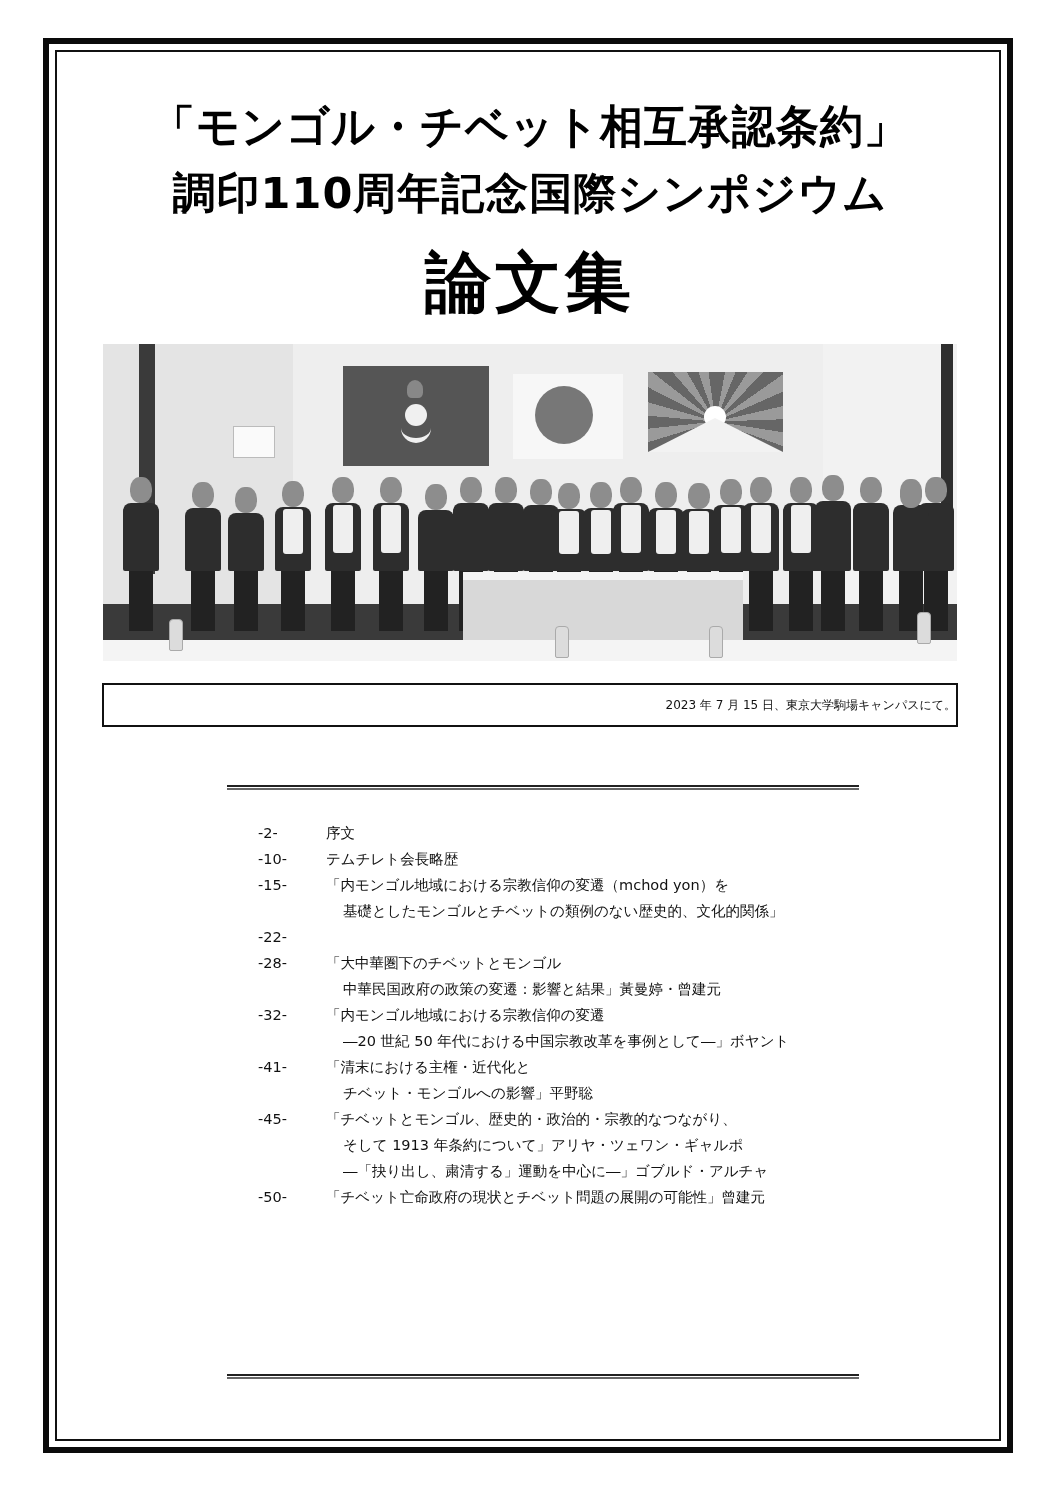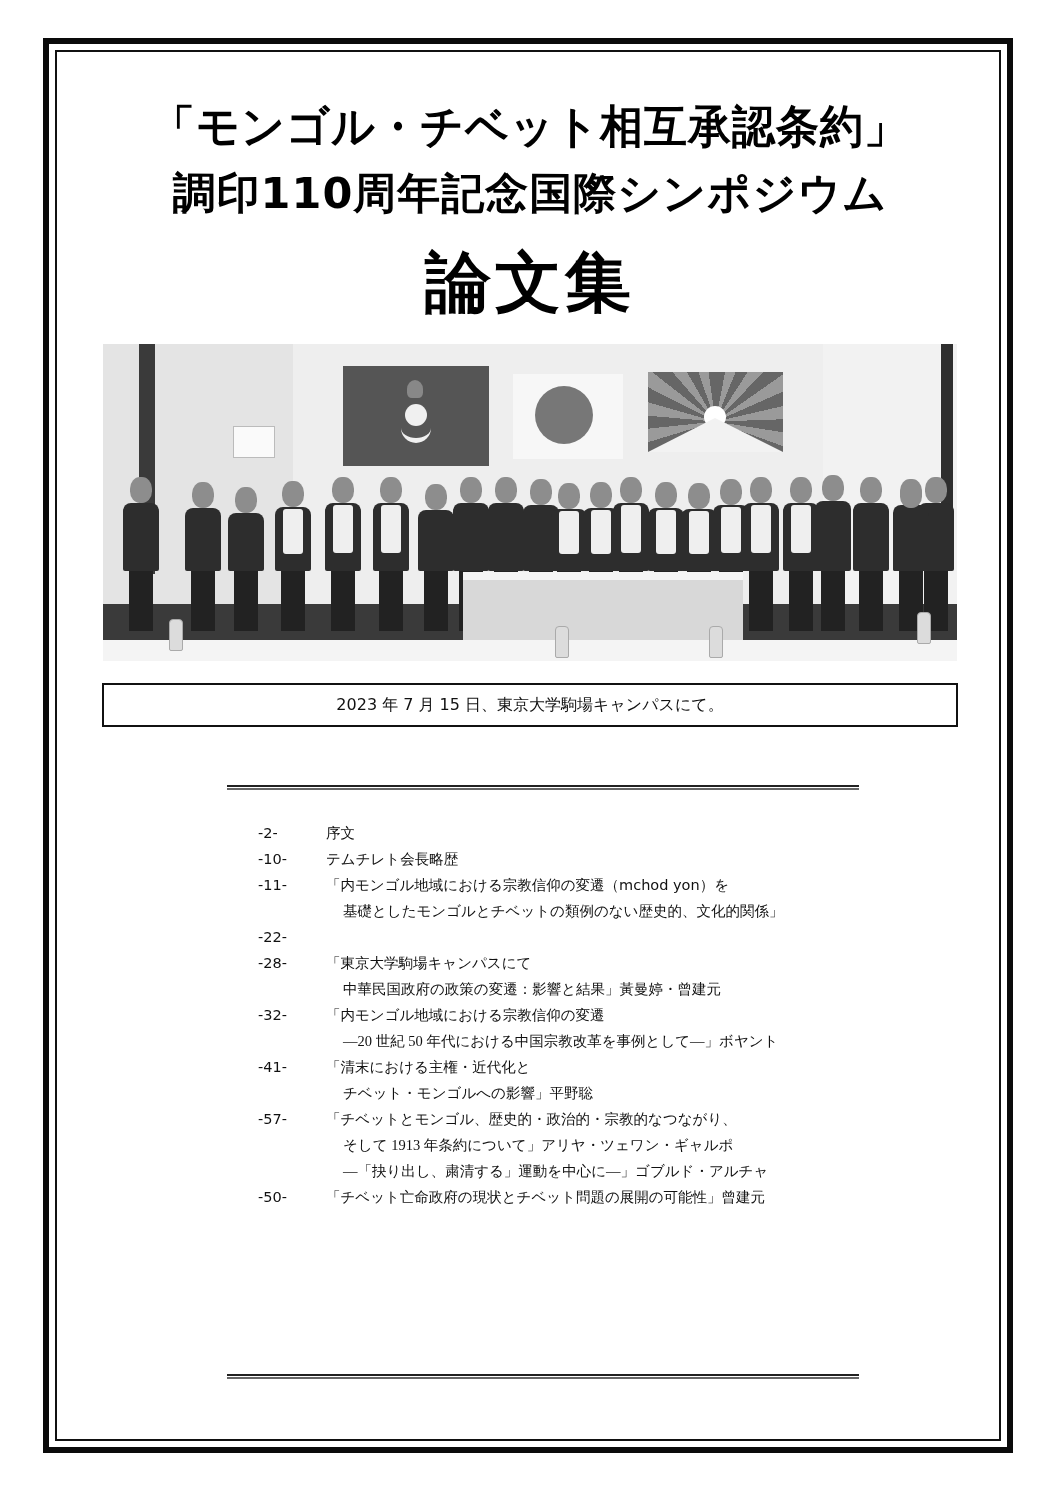--- a/index.html
+++ b/index.html
@@ -45,33 +45,33 @@
   .person { position: absolute; bottom: 30px; }
   .person .head { width: 22px; height: 26px; background: #8d8d8d; border-radius: 45%; margin: 0 auto; }
   .person .body { width: 36px; background: #2d2d2d; border-radius: 8px 8px 2px 2px; margin: 0 auto; position: relative; }
   .person .scarf { position: absolute; left: 8px; top: 2px; width: 20px; height: 70%; background: #efefef; border-radius: 3px; }
   .person .legs { width: 24px; height: 60px; background: #222; margin: 0 auto; }
 
   .bottle { position: absolute; width: 12px; height: 30px; background: #dcdcdc; border-radius: 4px 4px 2px 2px; border: 1px solid #aaa; }
 
   
   .caption { position: absolute; left: 102px; top: 683px; width: 852px; height: 40px;
-             border: 2px solid #111; text-align: center; line-height: 40px;
-             font-size: 16px; color: #111; font-family: "DejaVu Sans", sans-serif; }
+             border: 2px solid #111; text-align: right; line-height: 40px;
+             font-size: 12px; color: #111; font-family: "DejaVu Sans", sans-serif; }
 
   .rule { position: absolute; left: 227px; width: 632px; height: 5px;
           border-top: 2px solid #222; border-bottom: 2px solid #666; box-sizing: border-box; }
   .rule-top { top: 785px; }
   .rule-bot { top: 1374px; }
 
   .toc { position: absolute; left: 258px; top: 820px; width: 620px; }
   .toc-row { position: relative; height: 26px; line-height: 26px; font-size: 14.5px; color: #111; white-space: nowrap; }
   .toc-page { position: absolute; left: 0; width: 60px; }
   .toc-title { position: absolute; left: 68px; }
-  .toc-cont { position: absolute; left: 85px; font-family: Liberation Serif, serif; }
+  .toc-cont { position: absolute; left: 85px; }
   .toc-author-right { position: absolute; right: 82px; }
 </style>
 </head>
 <body>
 
 <div class="frame-outer"></div>
 <div class="frame-inner"></div>
 
 <div class="title t1">「モンゴル・チベット相互承認条約」</div>
 <div class="title t2">調印110周年記念国際シンポジウム</div>
@@ -254,52 +254,52 @@
 <div class="toc" id="toc">
     <div class="toc-row">
       <span class="toc-page">-2-</span>
       <span class="toc-title">序文</span>
     </div>
     <div class="toc-row">
       <span class="toc-page">-10-</span>
       <span class="toc-title">テムチレト会長略歴</span>
     </div>
     <div class="toc-row">
-      <span class="toc-page">-11-</span>
+      <span class="toc-page">-15-</span>
       <span class="toc-title">「内モンゴル地域における宗教信仰の変遷（mchod yon）を</span>
     </div>
     <div class="toc-row">
       <span class="toc-cont">基礎としたモンゴルとチベットの類例のない歴史的、文化的関係」</span>
     </div>
     <div class="toc-row">
       <span class="toc-page">-22-</span>
     </div>
     <div class="toc-row">
       <span class="toc-page">-28-</span>
-      <span class="toc-title">「東京大学駒場キャンパスにて</span>
+      <span class="toc-title">「大中華圏下のチベットとモンゴル</span>
     </div>
     <div class="toc-row">
       <span class="toc-cont">中華民国政府の政策の変遷：影響と結果」黃曼婷・曾建元</span>
     </div>
     <div class="toc-row">
       <span class="toc-page">-32-</span>
       <span class="toc-title">「内モンゴル地域における宗教信仰の変遷</span>
     </div>
     <div class="toc-row">
       <span class="toc-cont">―20 世紀 50 年代における中国宗教改革を事例として―」ボヤント</span>
     </div>
     <div class="toc-row">
       <span class="toc-page">-41-</span>
       <span class="toc-title">「清末における主権・近代化と</span>
     </div>
     <div class="toc-row">
       <span class="toc-cont">チベット・モンゴルへの影響」平野聡</span>
     </div>
     <div class="toc-row">
-      <span class="toc-page">-57-</span>
+      <span class="toc-page">-45-</span>
       <span class="toc-title">「チベットとモンゴル、歴史的・政治的・宗教的なつながり、</span>
     </div>
     <div class="toc-row">
       <span class="toc-cont">そして 1913 年条約について」アリヤ・ツェワン・ギャルポ</span>
     </div>
     <div class="toc-row">
       <span class="toc-cont">―「抉り出し、粛清する」運動を中心に―」ゴブルド・アルチャ</span>
     </div>
     <div class="toc-row">
       <span class="toc-page">-50-</span>

